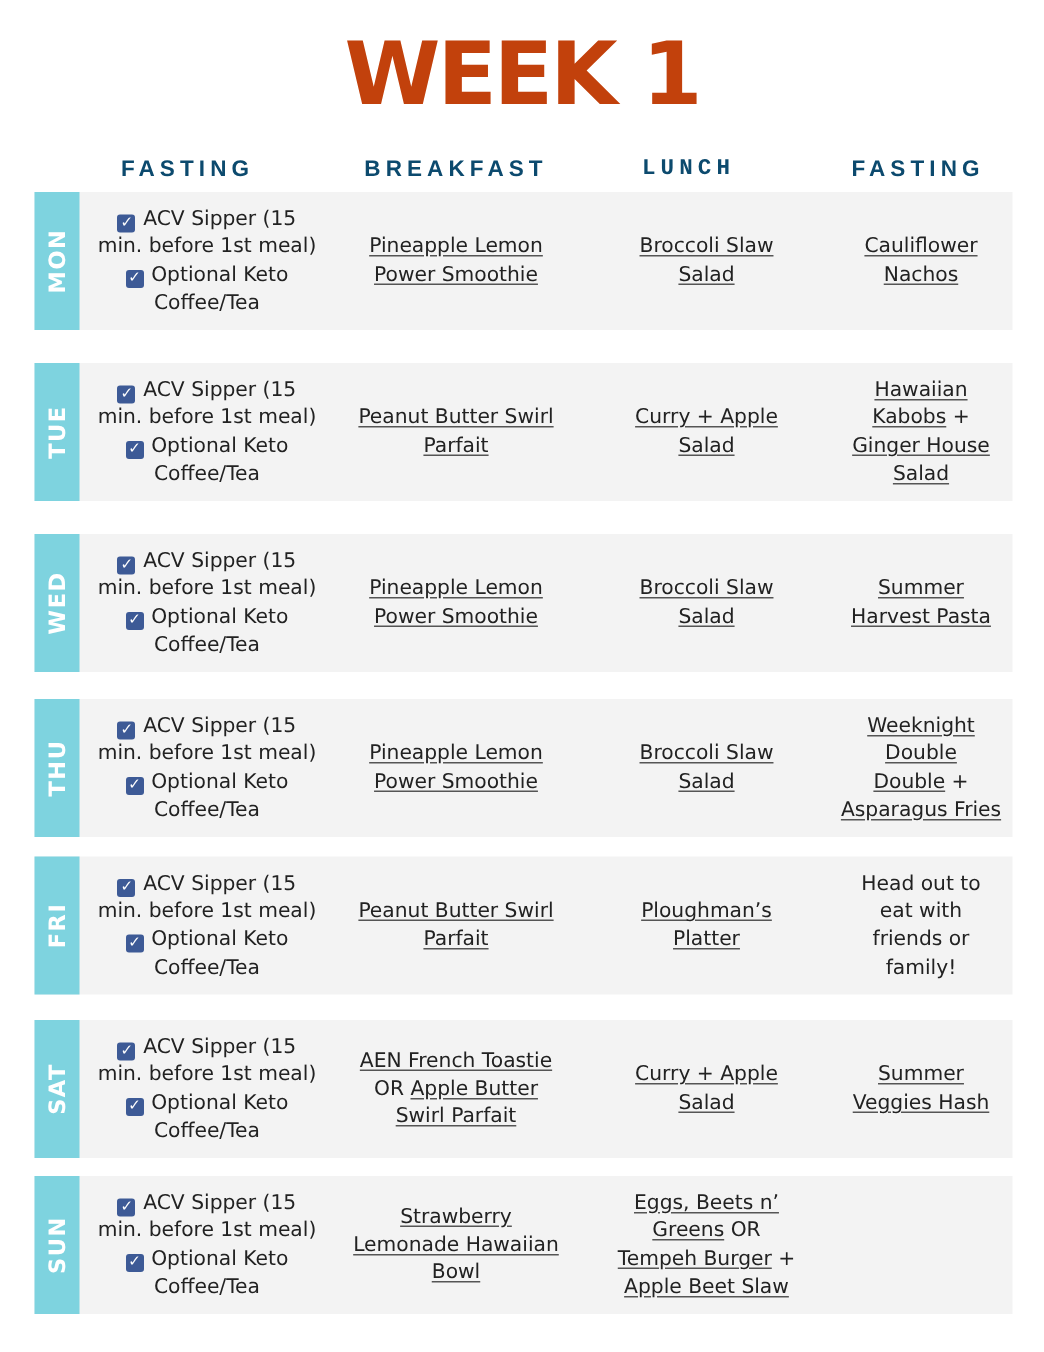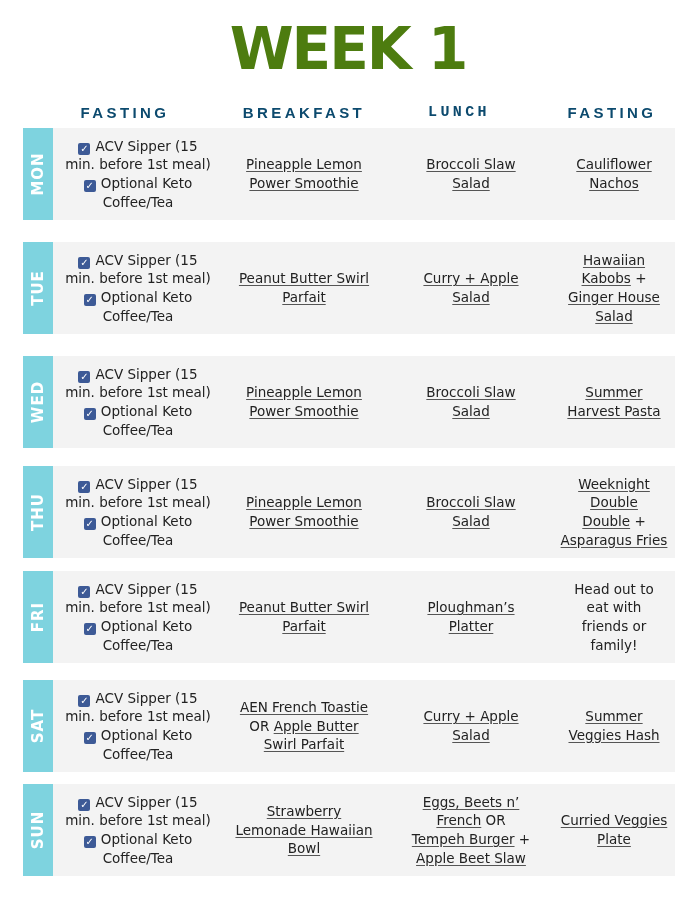--- a/index.html
+++ b/index.html
@@ -1,17 +1,17 @@
 <!DOCTYPE html>
 <html><head>
 <meta charset="utf-8">
 <style>
   html,body{margin:0;padding:0;background:#fff;}
   body{width:696px;height:901px;position:relative;overflow:hidden;font-family:"DejaVu Sans","Liberation Sans",sans-serif;color:#222;}
-  .title{position:absolute;left:0;right:0;top:14px;text-align:center;font-family:"DejaVu Sans",sans-serif;font-weight:bold;font-size:58px;letter-spacing:-2px;color:#4d7c0f;line-height:70px;}
+  .title{position:absolute;left:0;right:0;top:14px;text-align:center;font-family:"DejaVu Sans",sans-serif;font-weight:bold;font-size:58px;letter-spacing:-2px;color:#c2410c;line-height:70px;}
   .hdr{position:absolute;top:104px;font-family:"Liberation Sans",sans-serif;font-weight:bold;font-size:15px;letter-spacing:3.4px;color:#0c4a6e;text-align:center;}
   .row{position:absolute;left:23px;width:652px;background:#f3f3f3;}
   .day{position:absolute;left:0;top:0;bottom:0;width:30px;background:#7ed3df;}
   .day span{position:absolute;left:50%;top:50%;transform:translate(-50%,-50%) rotate(-90deg);color:#fff;font-weight:bold;font-size:15px;letter-spacing:1px;white-space:nowrap;font-family:"DejaVu Sans",sans-serif;}
   .cell{position:absolute;top:0;bottom:0;display:flex;align-items:center;justify-content:center;text-align:center;font-size:13.5px;line-height:18.7px;color:#222;font-family:"DejaVu Sans",sans-serif;}
   .fast{left:36px;width:158px;}
   .bf{left:196px;width:170px;}
   .lu{left:366px;width:164px;}
   .di{left:530px;width:122px;}
   .u{text-decoration:underline;text-decoration-color:#555;text-underline-offset:2px;cursor:pointer;}
@@ -188,19 +188,15 @@
     <span>min. before 1st meal)</span><br>
     <span class="cb">✓</span><span>Optional Keto</span><br>
     <span>Coffee/Tea</span></div>
     </div>
   <div class="cell bf">
       <div>
     <span class="u">Strawberry</span><br><span class="u">Lemonade Hawaiian</span><br><span class="u">Bowl</span></div>
     </div>
   <div class="cell lu">
       <div>
-    <span class="u">Eggs, Beets n’</span><br><span class="u">French</span><span> OR</span><br><span class="u">Tempeh Burger</span><span> +</span><br><span class="u">Apple Beet Slaw</span></div>
-    </div>
-  <div class="cell di">
-      <div>
-    <span class="u">Curried Veggies</span><br><span class="u">Plate</span></div>
+    <span class="u">Eggs, Beets n’</span><br><span class="u">Greens</span><span> OR</span><br><span class="u">Tempeh Burger</span><span> +</span><br><span class="u">Apple Beet Slaw</span></div>
     </div>
 </div>
 
 </body></html>

